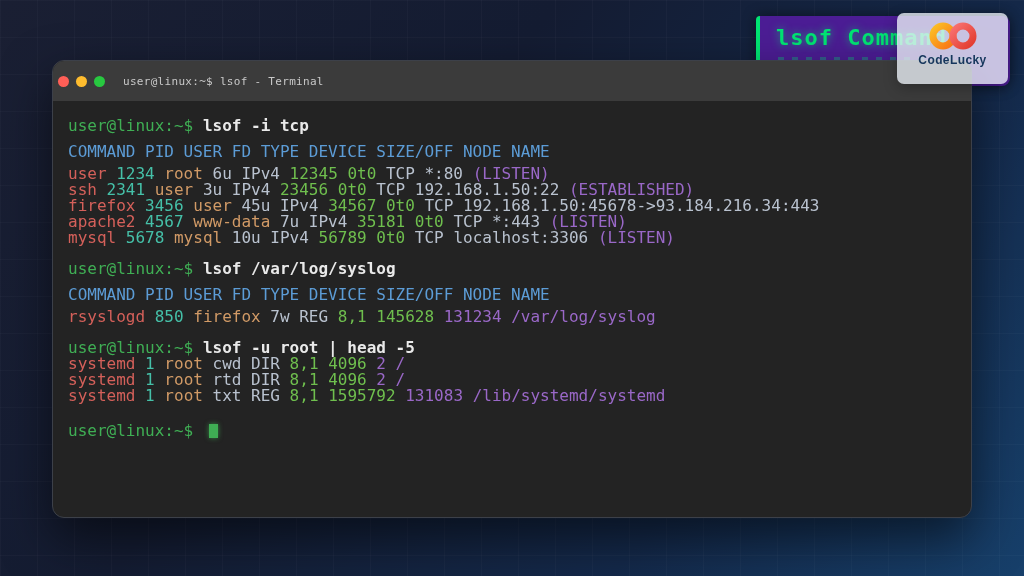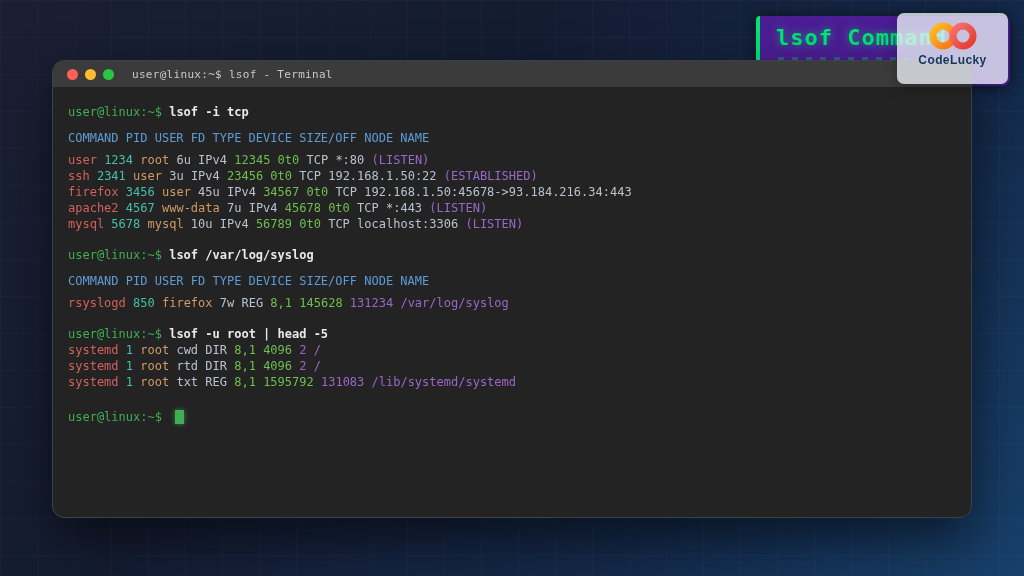--- a/index.html
+++ b/index.html
@@ -39,30 +39,30 @@
   .terminal-window {
     position:absolute; left:52px; top:60px; width:920px; height:458px;
     background:#232323;
     border:1px solid #3c4049;
     border-radius:12px;
     box-shadow:0 20px 50px rgba(0,0,0,0.55);
     z-index:2;
     overflow:hidden;
   }
   .title-bar {
-    height:26px; background:#3b3b3b;
+    height:40px; background:#3b3b3b;
     display:flex; align-items:center;
-    padding-left:14px;
+    padding-left:5px;
     border-radius:11px 11px 0 0;
   }
   .lights { display:flex; gap:7px; align-items:center; }
   .light { width:11px; height:11px; border-radius:50%; display:inline-block; }
   .win-title { margin-left:18px; font-size:11px; color:#c9c9c9; letter-spacing:0.3px; }
 
-  .term-body { padding:17px 15px; font-size:12px; }
+  .term-body { padding:17px 15px; font-size:16px; }
   .t-line { line-height:16px; white-space:pre; }
   .prompt-line { margin-top:15px; }
   .prompt-line.first { margin-top:0; }
   .prompt-line.final { margin-top:19px; }
   .header-line { margin:10px 0 6px 0; color:var(--tc-header,#5c9cd6); }
 
   .tok-prompt { color:var(--tc-prompt,#3fae54); }
   .tok-command { color:var(--tc-command,#e9e9e9); font-weight:bold; }
   .tok-cmd { color:var(--tc-cmd,#d4605a); }
   .tok-pid { color:var(--tc-pid,#45c0a8);text-align:center; }
@@ -109,21 +109,21 @@
       <span class="light" style="background: rgb(40, 200, 64);"></span>
     </div>
     <span class="win-title">user@linux:~$ lsof - Terminal</span>
   </div>
   <div class="term-body">
       <div class="t-line prompt-line first"><span class="tok-prompt">user@linux:~$</span> <span class="tok-command">lsof -i tcp</span></div>
       <div class="t-line header-line">COMMAND PID USER FD TYPE DEVICE SIZE/OFF NODE NAME</div>
       <div class="t-line row-line"><span class="tok-cmd">user</span> <span class="tok-pid">1234</span> <span class="tok-usr">root</span> <span class="tok-txt">6u IPv4</span> <span class="tok-num">12345 0t0</span> <span class="tok-txt">TCP *:80</span> <span class="tok-path">(LISTEN)</span></div>
       <div class="t-line row-line"><span class="tok-cmd">ssh</span> <span class="tok-pid">2341</span> <span class="tok-usr">user</span> <span class="tok-txt">3u IPv4</span> <span class="tok-num">23456 0t0</span> <span class="tok-txt">TCP 192.168.1.50:22</span> <span class="tok-path">(ESTABLISHED)</span></div>
       <div class="t-line row-line"><span class="tok-cmd">firefox</span> <span class="tok-pid">3456</span> <span class="tok-usr">user</span> <span class="tok-txt">45u IPv4</span> <span class="tok-num">34567 0t0</span> <span class="tok-txt">TCP 192.168.1.50:45678-&gt;93.184.216.34:443</span></div>
-      <div class="t-line row-line"><span class="tok-cmd">apache2</span> <span class="tok-pid">4567</span> <span class="tok-usr">www-data</span> <span class="tok-txt">7u IPv4</span> <span class="tok-num">45678 0t0</span> <span class="tok-txt">TCP *:443</span> <span class="tok-path">(LISTEN)</span></div>
+      <div class="t-line row-line"><span class="tok-cmd">apache2</span> <span class="tok-pid">4567</span> <span class="tok-usr">www-data</span> <span class="tok-txt">7u IPv4</span> <span class="tok-num">35181 0t0</span> <span class="tok-txt">TCP *:443</span> <span class="tok-path">(LISTEN)</span></div>
       <div class="t-line row-line"><span class="tok-cmd">mysql</span> <span class="tok-pid">5678</span> <span class="tok-usr">mysql</span> <span class="tok-txt">10u IPv4</span> <span class="tok-num">56789 0t0</span> <span class="tok-txt">TCP localhost:3306</span> <span class="tok-path">(LISTEN)</span></div>
       <div class="t-line prompt-line"><span class="tok-prompt">user@linux:~$</span> <span class="tok-command">lsof /var/log/syslog</span></div>
       <div class="t-line header-line">COMMAND PID USER FD TYPE DEVICE SIZE/OFF NODE NAME</div>
       <div class="t-line row-line"><span class="tok-cmd">rsyslogd</span> <span class="tok-pid">850</span> <span class="tok-usr">firefox</span> <span class="tok-txt">7w REG</span> <span class="tok-num">8,1 145628</span> <span class="tok-path">131234 /var/log/syslog</span></div>
       <div class="t-line prompt-line"><span class="tok-prompt">user@linux:~$</span> <span class="tok-command">lsof -u root | head -5</span></div>
       <div class="t-line row-line"><span class="tok-cmd">systemd</span> <span class="tok-pid">1</span> <span class="tok-usr">root</span> <span class="tok-txt">cwd DIR</span> <span class="tok-num">8,1 4096</span> <span class="tok-path">2 /</span></div>
       <div class="t-line row-line"><span class="tok-cmd">systemd</span> <span class="tok-pid">1</span> <span class="tok-usr">root</span> <span class="tok-txt">rtd DIR</span> <span class="tok-num">8,1 4096</span> <span class="tok-path">2 /</span></div>
       <div class="t-line row-line"><span class="tok-cmd">systemd</span> <span class="tok-pid">1</span> <span class="tok-usr">root</span> <span class="tok-txt">txt REG</span> <span class="tok-num">8,1 1595792</span> <span class="tok-path">131083 /lib/systemd/systemd</span></div>
       <div class="t-line prompt-line final"><span class="tok-prompt">user@linux:~$</span> <span class="cursor"></span></div>
     </div>

